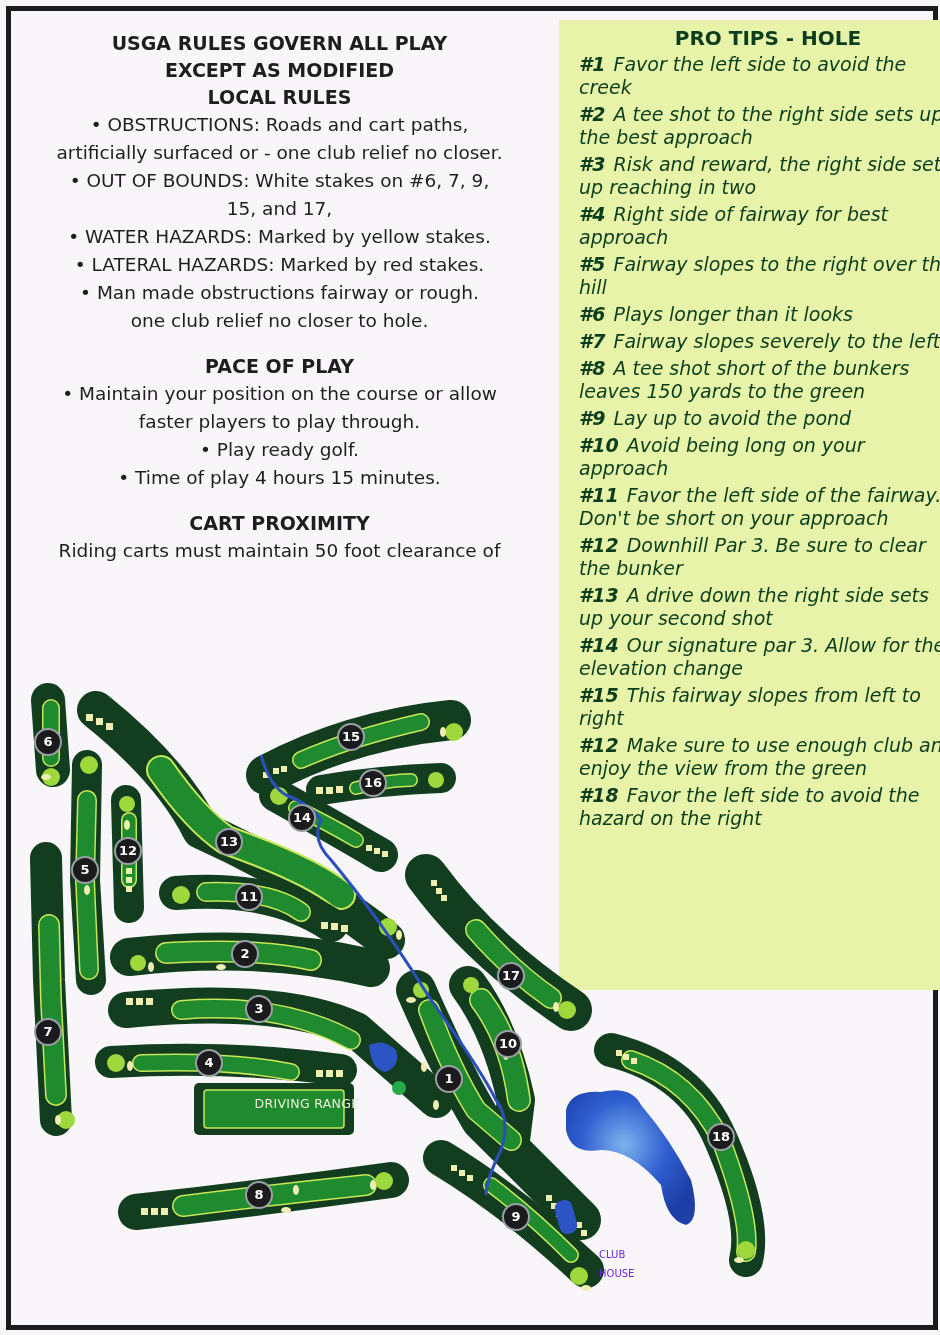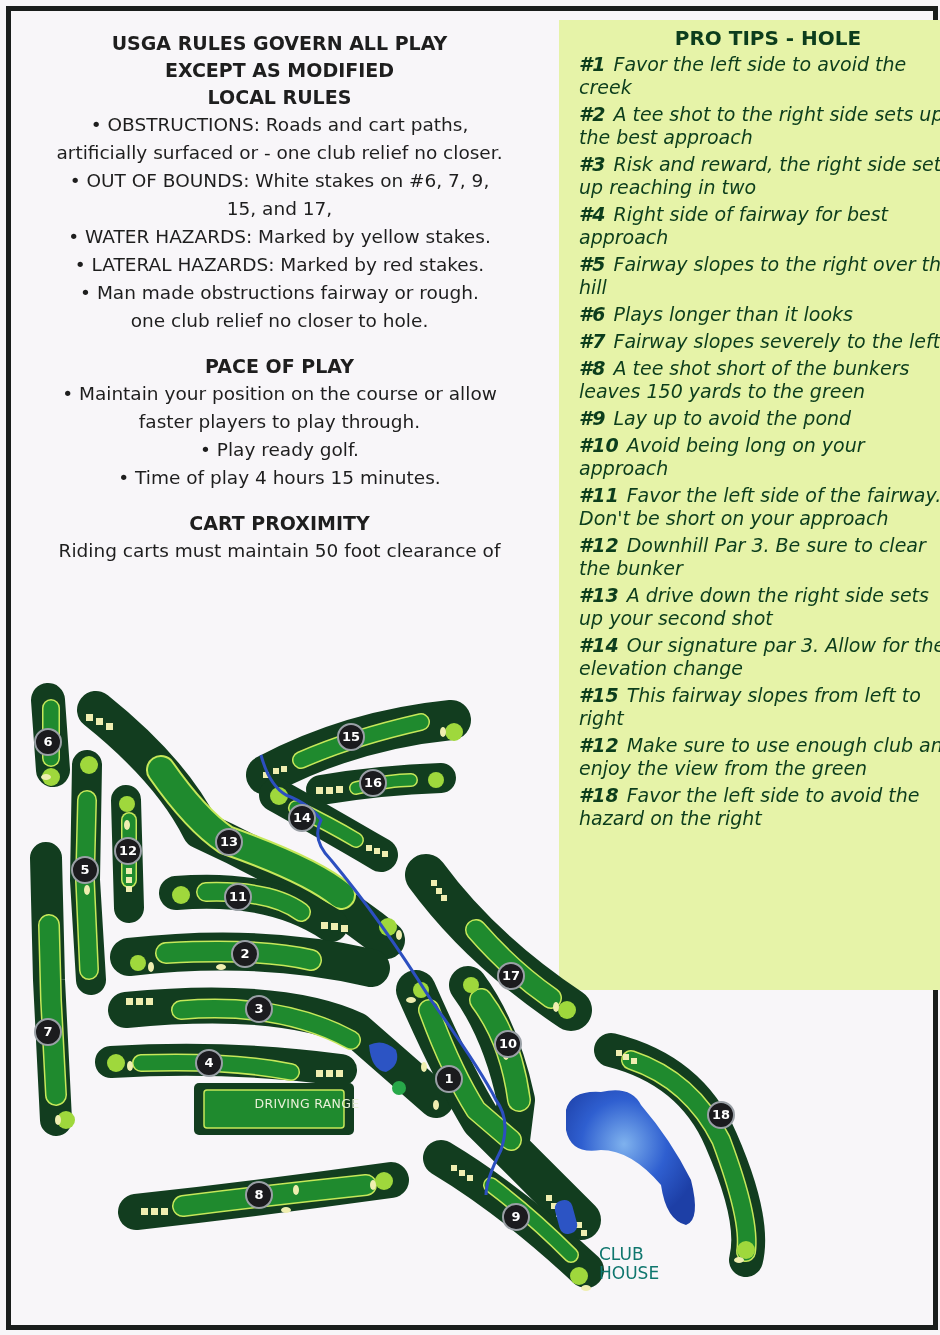--- a/index.html
+++ b/index.html
@@ -88,23 +88,23 @@
       color: #e8f0d8;
       font-size: 12.5px;
       text-align: center;
       line-height: 30px;
       letter-spacing: 0.3px;
       padding-left: 31px;
     }
     .clubhouse {
       position: absolute;
       left: 588px; top: 565px;
-      font-size: 17px;
+      font-size: 10px;
       line-height: 19px;
-      color: #0f766e;
+      color: #6d28d9;
     }
   </style>
 </head>
 <body>
 
 <div class="frame"></div>
 
 <div class="rules">
   <div class="section">
     <h2>USGA RULES GOVERN ALL PLAY</h2>
@@ -334,27 +334,27 @@
   <div class="badge" style="left:438px;top:399px">1</div>
   <div class="badge" style="left:234px;top:274px">2</div>
   <div class="badge" style="left:248px;top:329px">3</div>
   <div class="badge" style="left:198px;top:383px">4</div>
   <div class="badge" style="left:74px;top:190px">5</div>
   <div class="badge" style="left:37px;top:62px">6</div>
   <div class="badge" style="left:37px;top:352px">7</div>
   <div class="badge" style="left:248px;top:515px">8</div>
   <div class="badge" style="left:505px;top:537px">9</div>
   <div class="badge" style="left:497px;top:364px">10</div>
-  <div class="badge" style="left:227px;top:217px">11</div>
+  <div class="badge" style="left:238px;top:217px">11</div>
   <div class="badge" style="left:117px;top:171px">12</div>
   <div class="badge" style="left:218px;top:162px">13</div>
   <div class="badge" style="left:291px;top:138px">14</div>
   <div class="badge" style="left:340px;top:57px">15</div>
   <div class="badge" style="left:362px;top:103px">16</div>
   <div class="badge" style="left:500px;top:296px">17</div>
-  <div class="badge" style="left:710px;top:435px">18</div>
+  <div class="badge" style="left:710px;top:457px">18</div>
 
   <div class="range-label">DRIVING RANGE</div>
   <div class="clubhouse">
     <div>CLUB</div>
     <div>HOUSE</div>
   </div>
 </div>
 
 </body></html>

